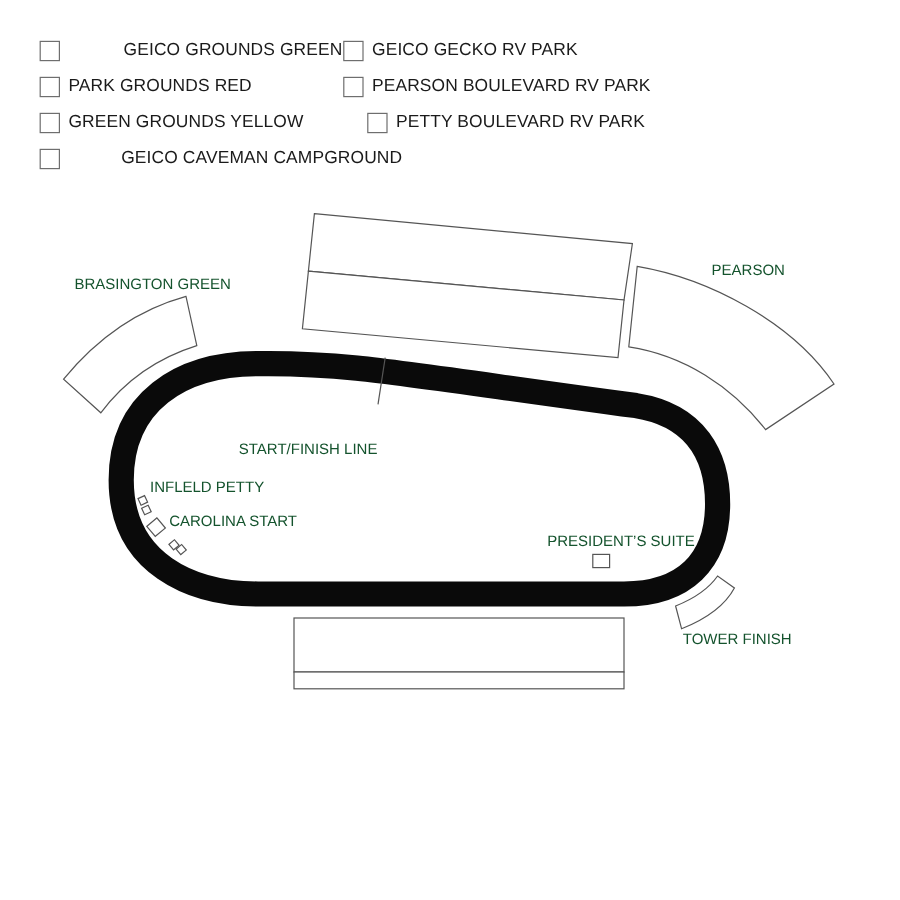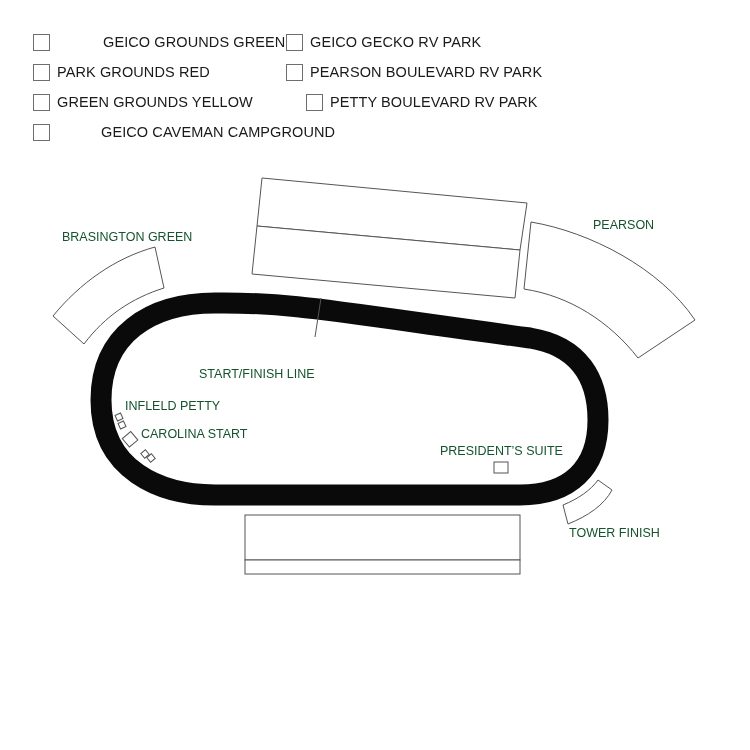--- a/index.html
+++ b/index.html
@@ -78,14 +78,14 @@
   </g>
 
   <rect class="section" x="494" y="462" width="14" height="11"></rect>
 </svg>
 
 <div class="lbl" style="left:62px; top:230px;">BRASINGTON GREEN</div>
 <div class="lbl" style="left:593px; top:218px;">PEARSON</div>
 <div class="lbl" style="left:199px; top:339px;margin-top:28px;">START/FINISH LINE</div>
 <div class="lbl" style="left:125px; top:399px;">INFLELD PETTY</div>
 <div class="lbl" style="left:141px; top:427px;">CAROLINA START</div>
-<div class="lbl" style="left:440px; top:444px;text-align:center;">PRESIDENT’S SUITE</div>
+<div class="lbl" style="left:456px; top:444px;text-align:center;">PRESIDENT’S SUITE</div>
 <div class="lbl" style="left:569px; top:526px;">TOWER FINISH</div>
 
 </body></html>

